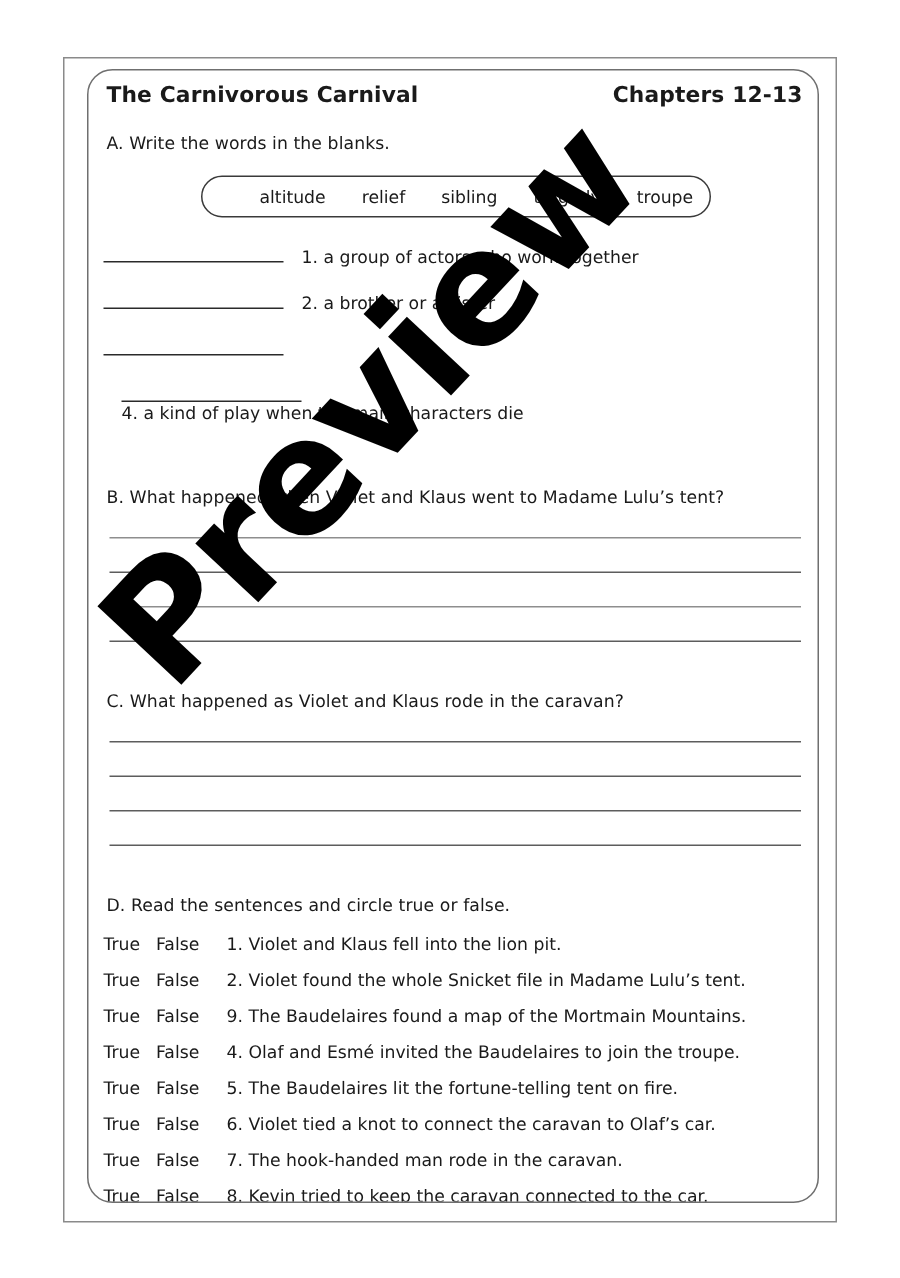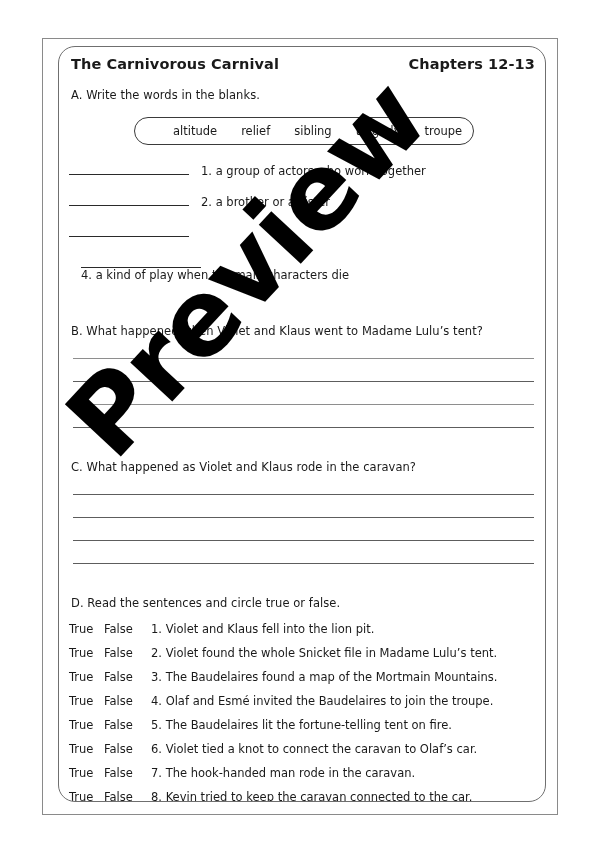--- a/index.html
+++ b/index.html
@@ -228,21 +228,21 @@
       <span class="tf-text">1. Violet and Klaus fell into the lion pit.</span>
     </div>
     <div class="tf-row" style="top:599px;">
       <span class="tf-true">True</span>
       <span class="tf-false">False</span>
       <span class="tf-text">2. Violet found the whole Snicket file in Madame Lulu’s tent.</span>
     </div>
     <div class="tf-row" style="top:623px;">
       <span class="tf-true">True</span>
       <span class="tf-false">False</span>
-      <span class="tf-text">3. The Baudelaires found a map of the Mortmain Mountains.</span>
+      <span class="tf-text">9. The Baudelaires found a map of the Mortmain Mountains.</span>
     </div>
     <div class="tf-row" style="top:647px;">
       <span class="tf-true">True</span>
       <span class="tf-false">False</span>
       <span class="tf-text">4. Olaf and Esmé invited the Baudelaires to join the troupe.</span>
     </div>
     <div class="tf-row" style="top:671px;">
       <span class="tf-true">True</span>
       <span class="tf-false">False</span>
       <span class="tf-text">5. The Baudelaires lit the fortune-telling tent on fire.</span>

